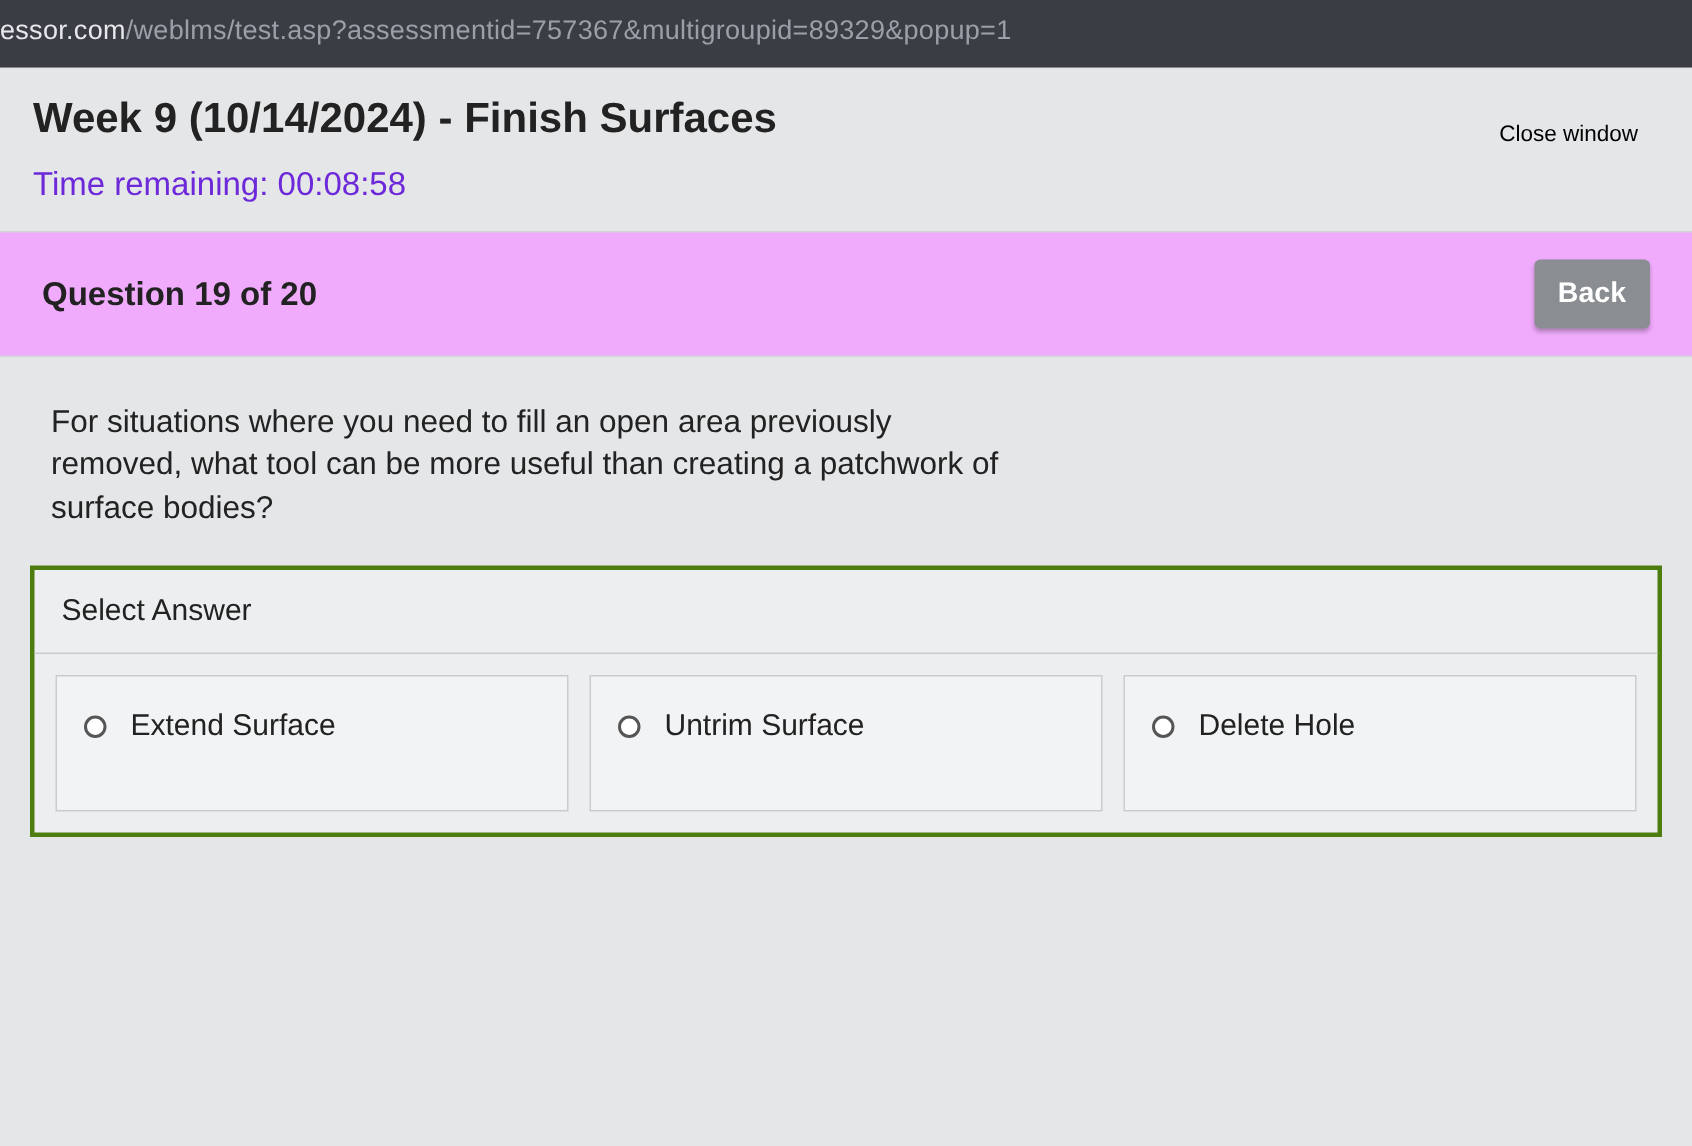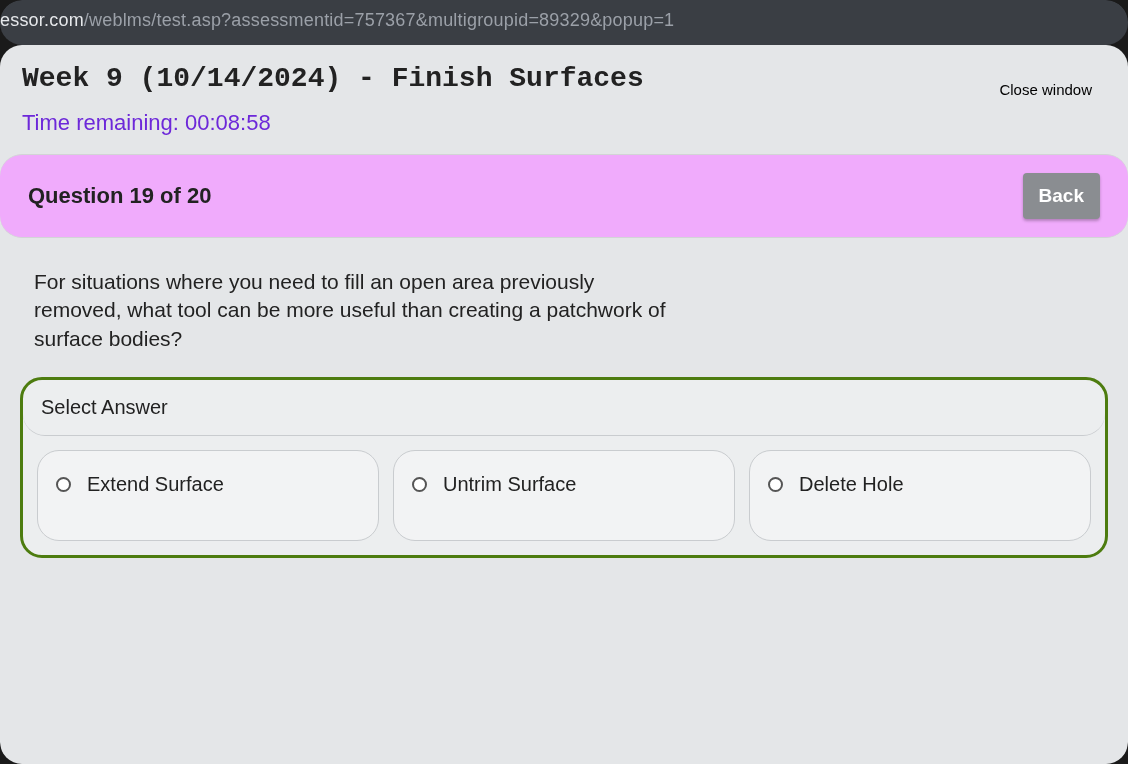--- a/index.html
+++ b/index.html
@@ -1,15 +1,15 @@
 <!DOCTYPE html>
 <html><head>
 <meta charset="utf-8">
 <style>
-  * { box-sizing: border-box; margin: 0; padding: 0; border-radius: 22px; }
+  * { box-sizing: border-box; margin: 0; padding: 0; }
   html, body { width: 1128px; height: 764px; overflow: hidden; font-family: Arial, Helvetica, sans-serif; }
   body { background: #1a1a1a; }
 
   .url-bar {
     background: #3a3e44;
     color: #c9ccd1;
     font-size: 18px;
     padding: 10px 0 14px 0;
     letter-spacing: 0.2px;
     white-space: nowrap;
@@ -27,21 +27,20 @@
   .header-row {
     display: flex;
     align-items: flex-start;
     justify-content: space-between;
     padding: 18px 30px 6px 22px;
   }
   .page-title {
     font-size: 28px;
     font-weight: 700;
     color: #222;
-    font-family: Liberation Mono, monospace;
   }
   .close-link {
     font-size: 15px;
     color: #000000;
     margin-top: 18px;
     margin-right: 6px;
     cursor: pointer;
   }
 
   .time-row {

